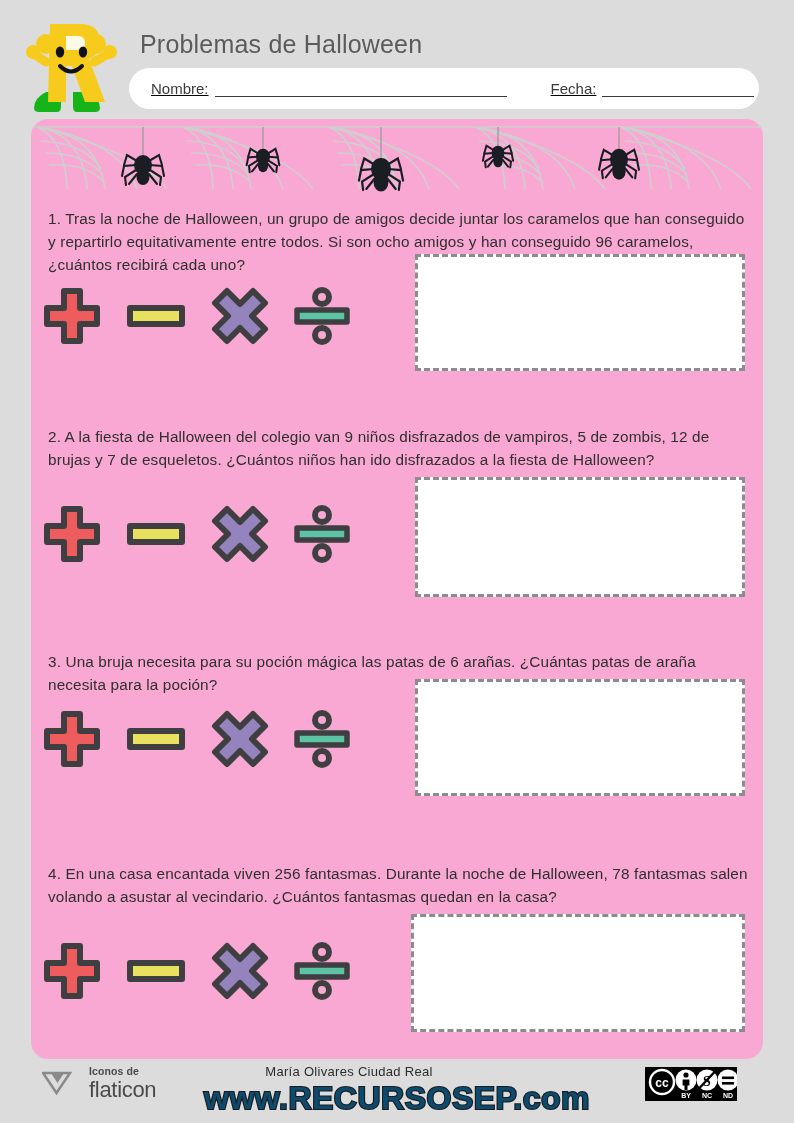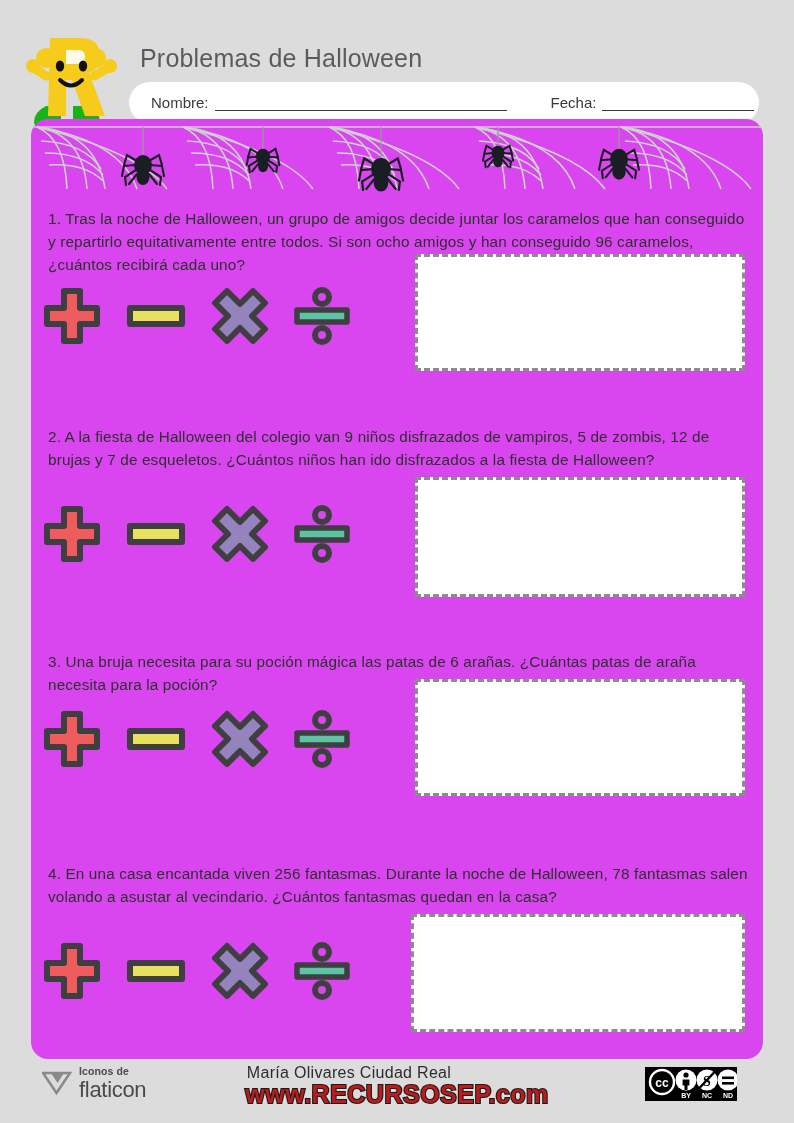--- a/index.html
+++ b/index.html
@@ -17,21 +17,21 @@
   .page {
     position: absolute;
     inset: 0;
     width: 794px;
     height: 1123px;
   }
 
   
   .header {
     position: absolute;
-    left: 0; top: 16px;
+    left: 0; top: 2px;
     width: 784px;
     height: 118px;
   }
   .mascot {
     position: absolute;
     left: 22px;
     top: 12px;
     width: 100px;
     height: 108px;
   }
@@ -48,20 +48,21 @@
   .name-bar {
     position: absolute;
     left: 129px;
     top: 66px;
     width: 630px;
     height: 41px;
     background: #ffffff;
     border-radius: 21px;
     display: flex;
     align-items: center;
+    text-decoration: underline;
   }
   .field-label {
     font-size: 15px;
     color: #3a3a3a;
     white-space: nowrap;
   }
   .blank {
     display: inline-block;
     border-bottom: 1.5px solid #3a3a3a;
     height: 13px;
@@ -71,21 +72,21 @@
   .fecha-wrap { margin-left: 44px; display: flex; align-items: flex-end; }
   .fecha-wrap .blank { width: 152px; margin-left: 6px; }
 
   
   .card {
     position: absolute;
     left: 31px;
     top: 119px;
     width: 732px;
     height: 940px;
-    background: #d946ef;
+    background: #f9a8d4;
     border-radius: 17px;
   }
 
   .web-strip {
     position: absolute;
     left: 0; top: 0;
     width: 732px;
     height: 78px;
     overflow: hidden;
     border-top-left-radius: 17px;
@@ -129,21 +130,21 @@
     top: 1062px;
     width: 794px;
     height: 61px;
   }
   .flaticon {
     position: absolute;
     left: 42px;
     top: 4px;
     display: flex;
     align-items: center;
-    gap: 7px;
+    gap: 17px;
   }
   .flat-text-wrap { line-height: 1; }
   .flat-small {
     font-size: 10.5px;
     color: #4a4a4a;
     font-weight: bold;
     display: block;
     margin-bottom: 2px;
     letter-spacing: .1px;
   }
@@ -153,33 +154,33 @@
     font-weight: normal;
     display: block;
     letter-spacing: -.3px;
   }
   .credit {
     position: absolute;
     left: 0;
     top: 2px;
     width: 698px;
     text-align: center;
-    font-size: 16px;
+    font-size: 13px;
     color: #2c2c2c;
     letter-spacing: .3px;
   }
   .site {
     position: absolute;
     left: 0;
     top: 18px;
     width: 794px;
     text-align: center;
-    font-size: 25px;
+    font-size: 32px;
     font-weight: bold;
-    color: #b91c1c;
+    color: #0c4a6e;
     letter-spacing: .5px;
     -webkit-text-stroke: 2.2px #1a1a1a;
     paint-order: stroke fill;
   }
   .cc-badge {
     position: absolute;
     left: 645px;
     top: 5px;
     width: 92px;
     height: 34px;

